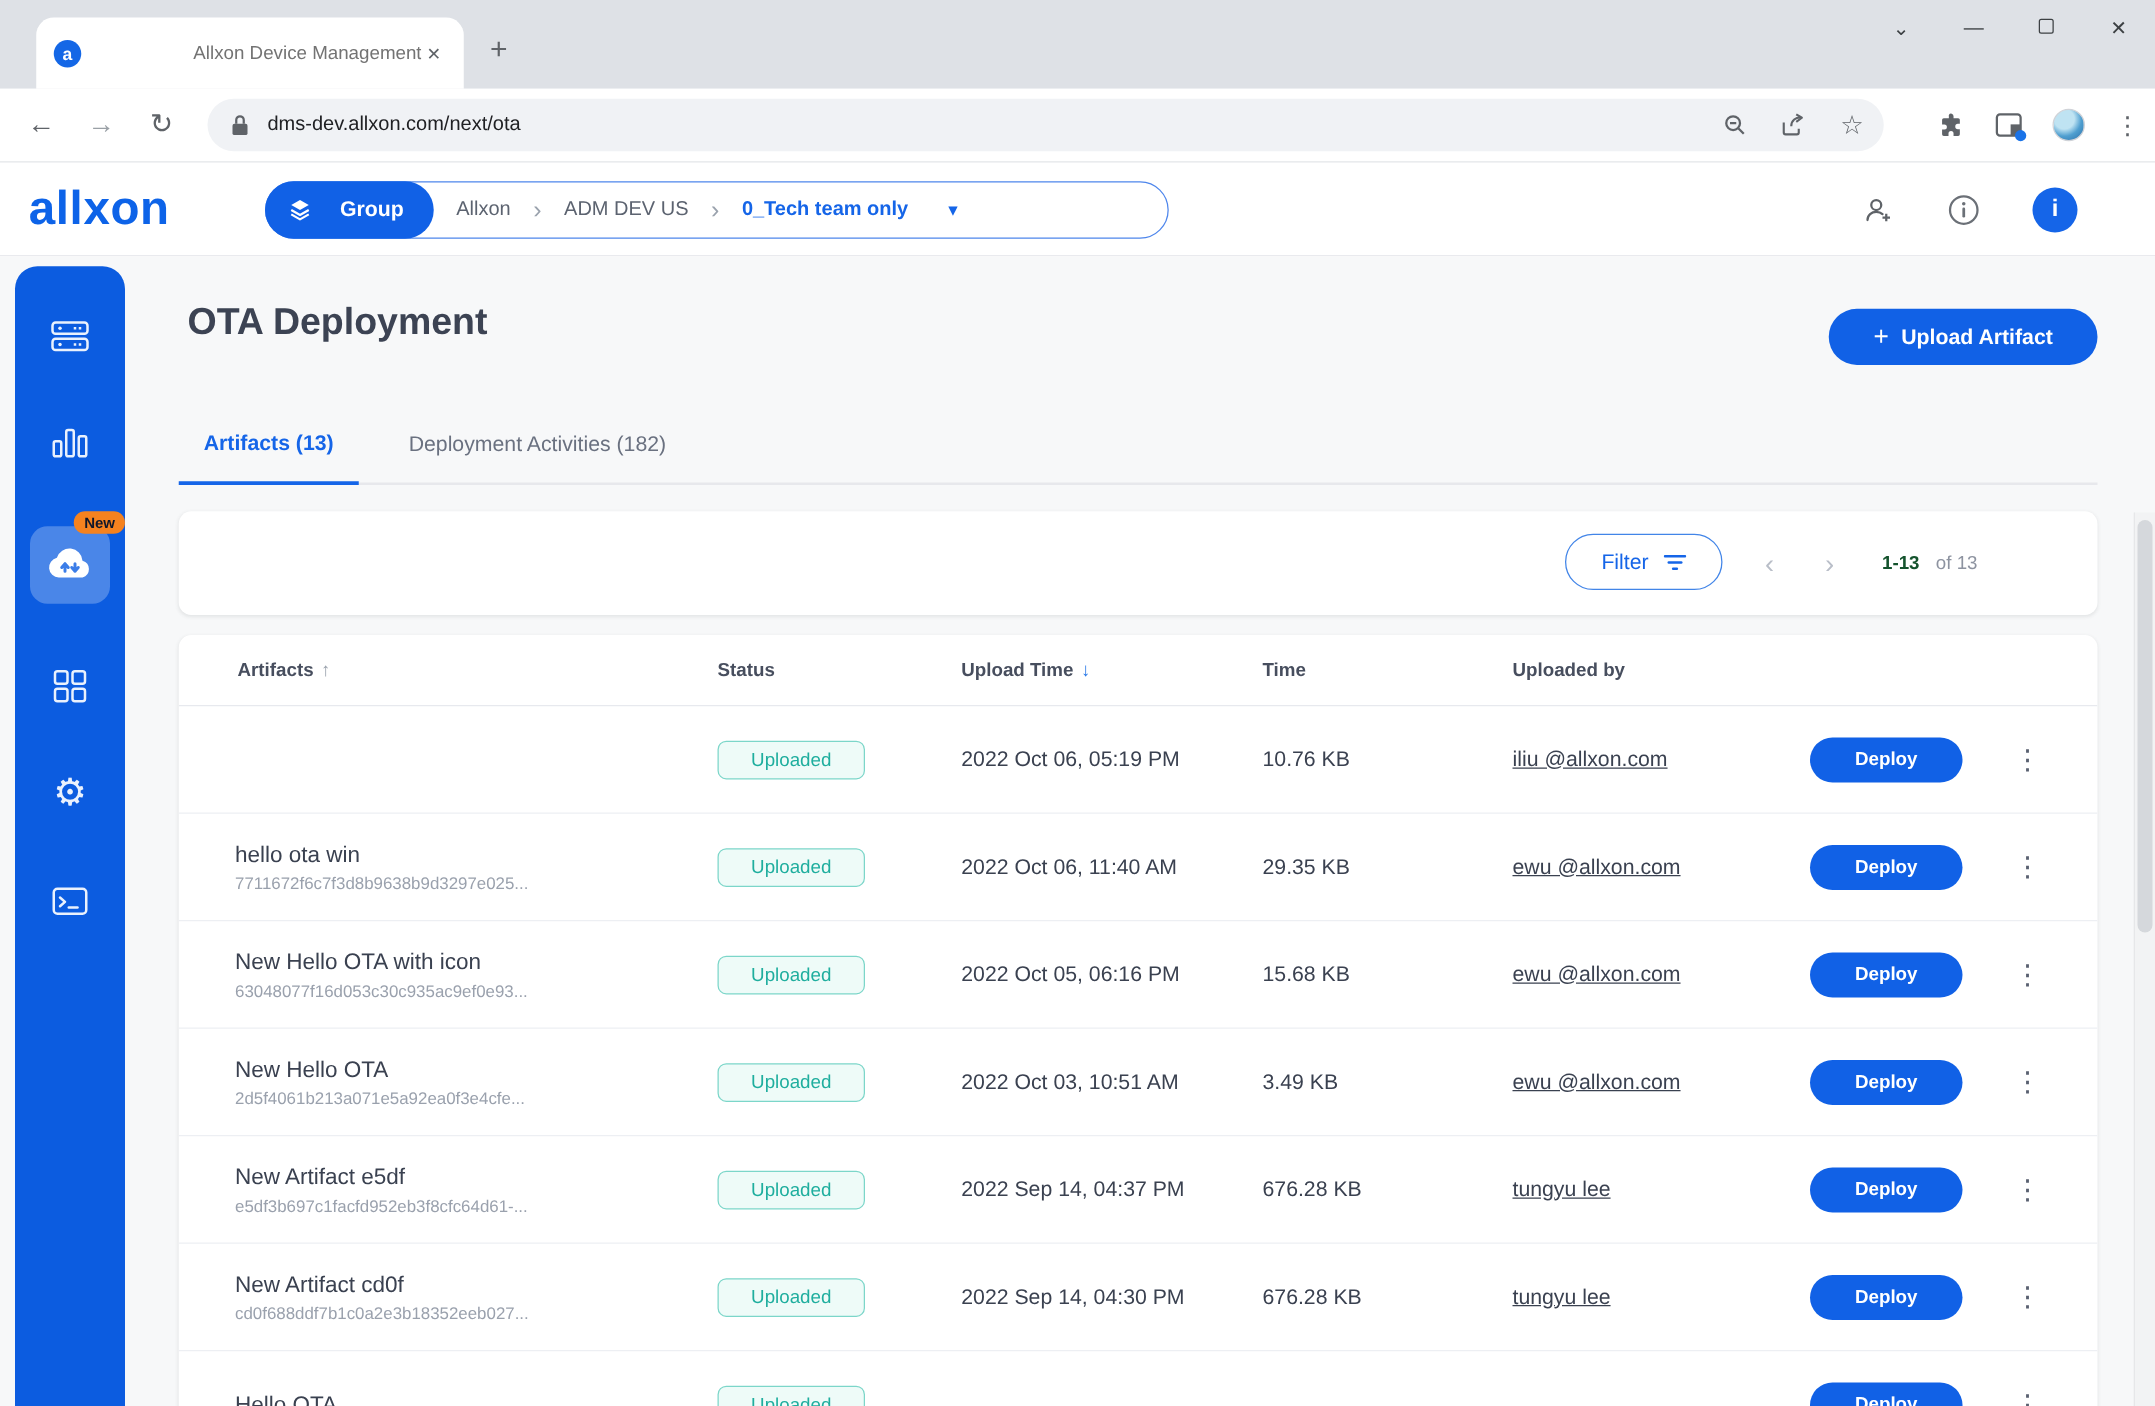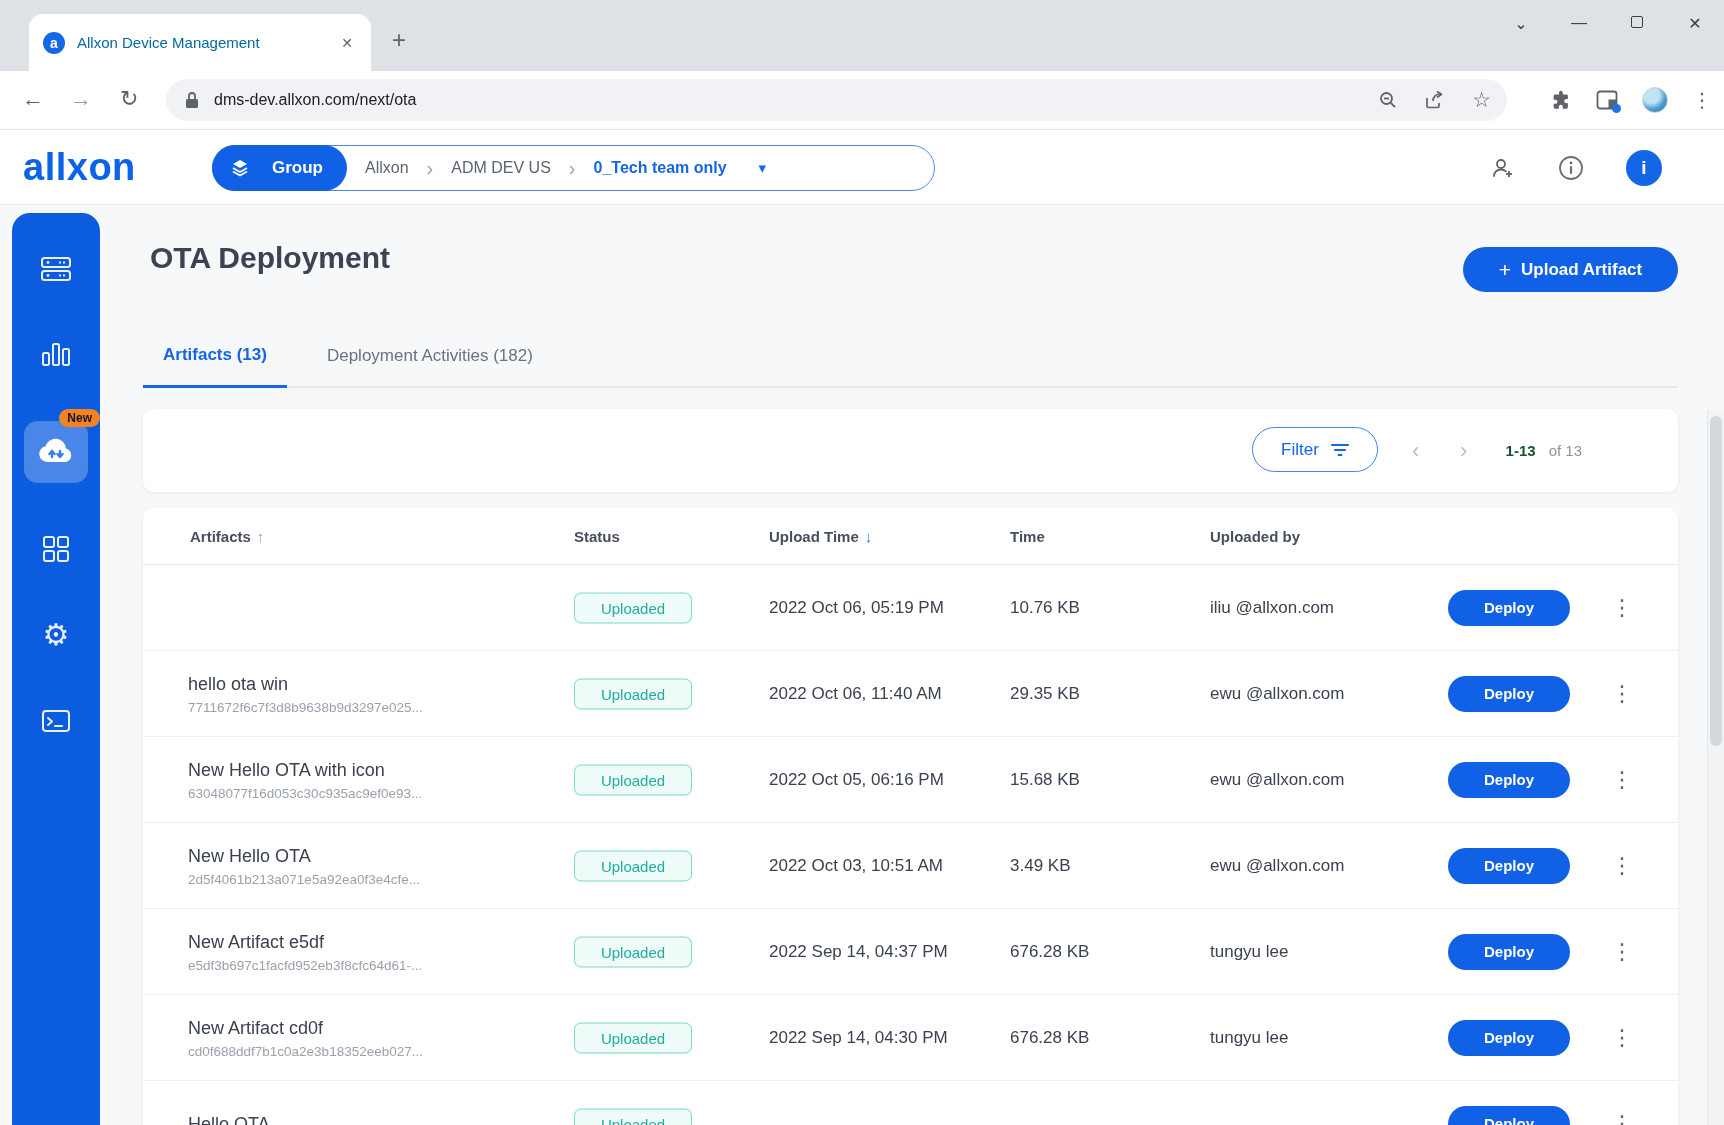--- a/index.html
+++ b/index.html
@@ -5,21 +5,21 @@
   * { margin:0; padding:0; box-sizing:border-box; }
   body { font-family:"Liberation Sans", sans-serif; background:#e9eaee; }
   #screen { position:relative; width:1724px; height:1125px; background:#fff; overflow:hidden; }
 
   
   .tabstrip { position:absolute; left:0; top:0; width:1724px; height:71px; background:#dee1e6; }
   .tab { position:absolute; left:29px; top:14px; width:342px; height:57px; background:#fff;
          border-radius:14px 14px 0 0; display:flex; align-items:center; padding:0 14px; }
   .favicon { width:22px; height:22px; border-radius:50%; background:#1467e6; color:#fff;
              font-size:14px; font-weight:bold; display:flex; align-items:center; justify-content:center; }
-  .tab-title { margin-left:12px; font-size:15px; color:#0369a1; flex:1; white-space:nowrap; overflow:hidden; }
+  .tab-title { margin-left:12px; font-size:15px; color:#737373; flex:1; white-space:nowrap; overflow:hidden;text-align:right; }
   .tab-close { color:#5f6368; font-size:14px; cursor:pointer; padding:2px 4px; }
   .newtab-btn { position:absolute; left:392px; top:28px; font-size:24px; color:#5f6368; line-height:24px; cursor:pointer; }
   .win-controls { position:absolute; right:0; top:0; height:46px; display:flex; align-items:center; }
   .win-btn { width:58px; text-align:center; color:#3c4043; font-size:16px; cursor:pointer; }
   .win-max-glyph { display:inline-block; width:12px; height:12px; border:1.6px solid #3c4043; border-radius:2px; }
 
   .toolbar { position:absolute; left:0; top:71px; width:1724px; height:58px; background:#fff; }
   .nav-ico { position:absolute; top:15px; font-size:22px; color:#5f6368; cursor:pointer; }
   .omnibox { position:absolute; left:166px; top:8px; width:1341px; height:42px; border-radius:21px;
              background:#f0f2f5; display:flex; align-items:center; padding:0 18px; }
@@ -87,21 +87,21 @@
   .thead { position:relative; height:57px; border-bottom:1px solid #e7e9ee; }
   .th { position:absolute; top:50%; transform:translateY(-50%); font-size:15px; font-weight:bold; color:#474e5e; white-space:nowrap; }
   .sort { font-size:15px; margin-left:6px; color:#9aa2ad; }
   .sort.blue { color:#2979e8; }
   .row { position:relative; height:86px; border-bottom:1px solid #edeff3; }
   .cell { position:absolute; top:50%; transform:translateY(-50%); white-space:nowrap; }
   .c-name { left:45px; }
   .c-status { left:431px; }
   .c-time { left:626px; font-size:17px; color:#3a4150; }
   .c-size { left:867px; font-size:17px; color:#3a4150; }
-  .c-up { left:1067px; font-size:17px; color:#3a4150; }
+  .c-up { left:1067px; font-size:17px; color:#3a4150;text-decoration:underline; }
   .c-deploy { left:1305px; }
   .c-kebab { left:1468px; font-size:22px; color:#596070; cursor:pointer; }
   .aname { font-size:18px; color:#3a4150; display:inline-block; }
   .aname.highlight { border:3px solid #f0a816; border-radius:9px; padding:2px 10px; margin:-5px -10px -5px -11px; }
   .asub { font-size:13.5px; color:#9aa1ad; margin-top:5px; }
   .badge { display:inline-flex; align-items:center; justify-content:center; width:118px; height:31px; border:1.5px solid #7cd6c9;
            border-radius:7px; background:#eefbf8; color:#1fae9e; font-size:15px; }
   .deploy-btn { display:inline-flex; align-items:center; justify-content:center; width:122px; height:36px; border-radius:18px;
                 background:#1161e6; color:#fff; font-size:15px; font-weight:bold; cursor:pointer; }
 

